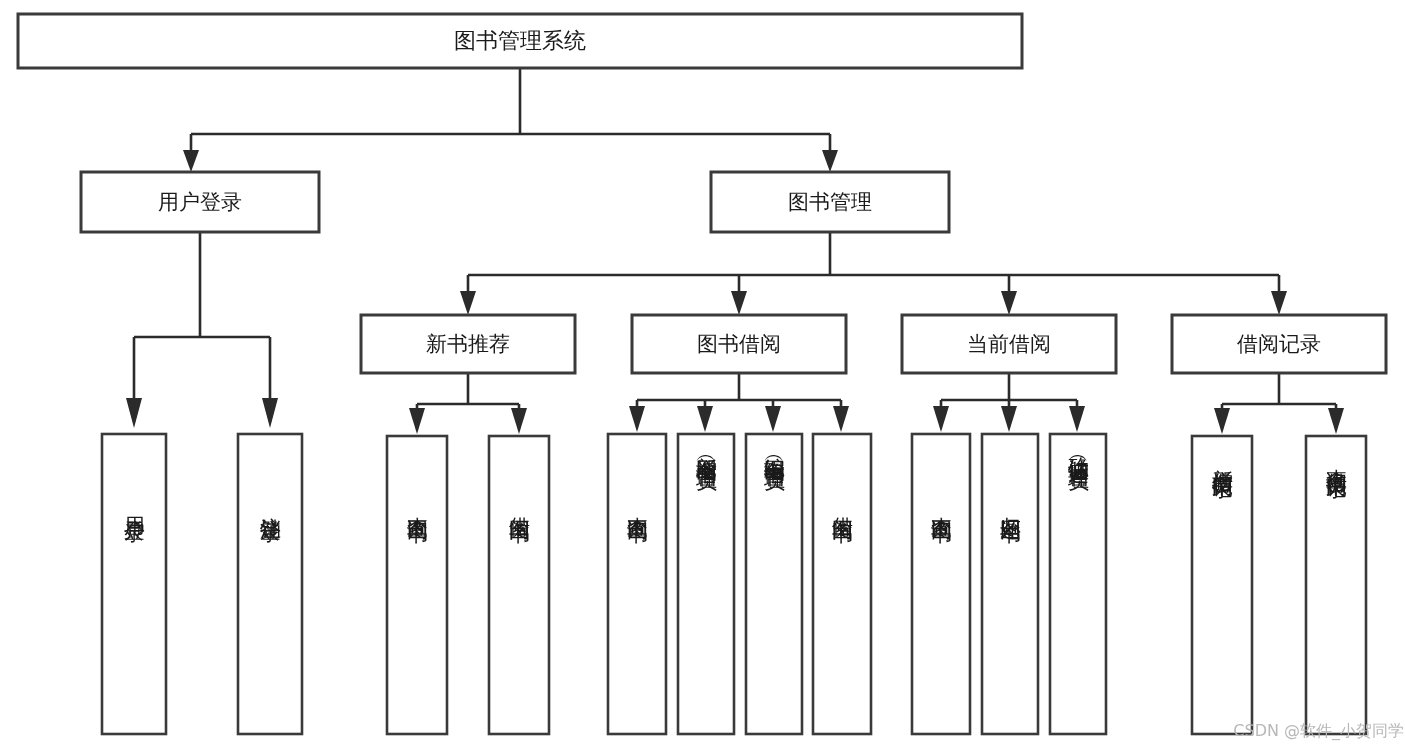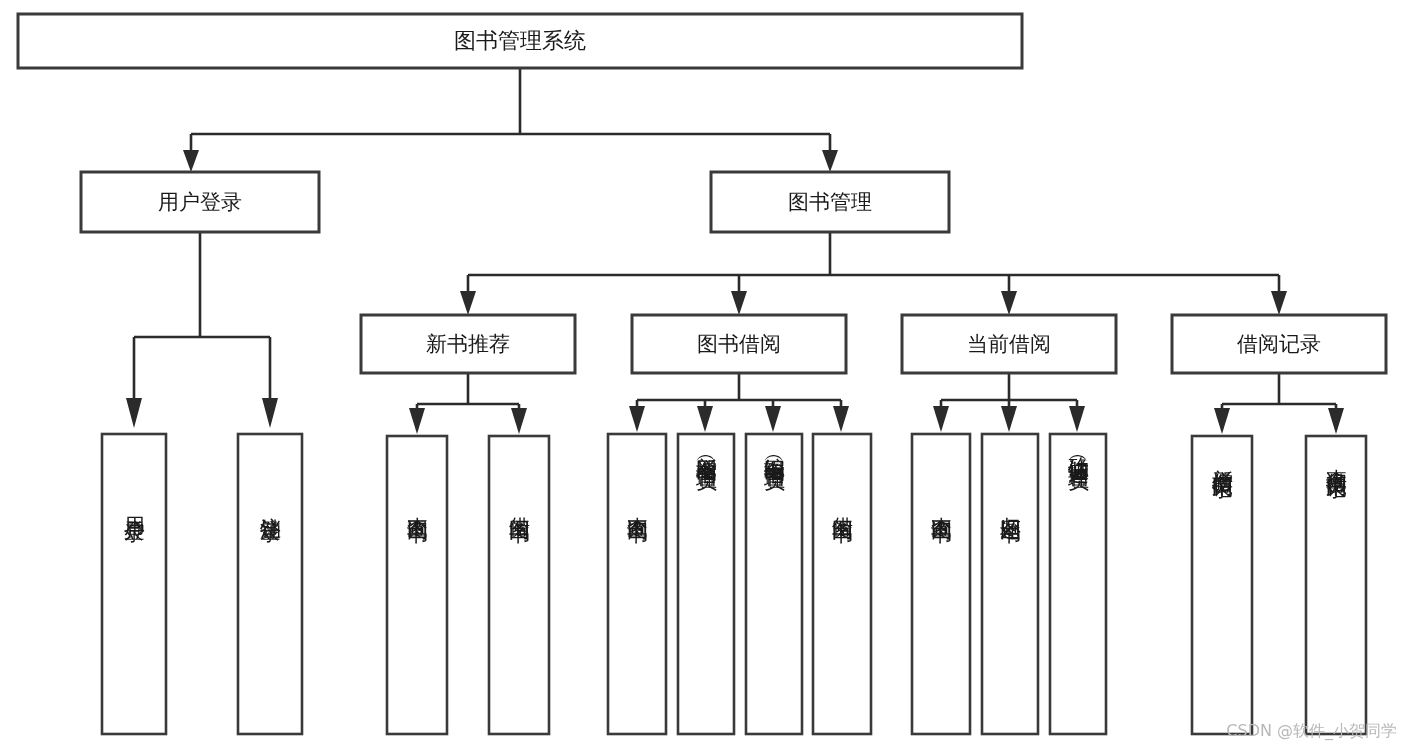--- a/index.html
+++ b/index.html
@@ -69,21 +69,21 @@
     letter-spacing: 2px;
     text-align: center;
     display: flex;
     align-items: center;
     justify-content: flex-start;
     white-space: nowrap;
     pointer-events: none;
   }
   .watermark {
     position: absolute;
-    right: 8px;
+    right: 1px;
     bottom: 5px;
     font-family: "DejaVu Sans", "Liberation Sans", sans-serif;
     font-size: 16px;
     color: #b8b8b8;
     white-space: nowrap;
   }
 </style>
 </head>
 <body>
 

